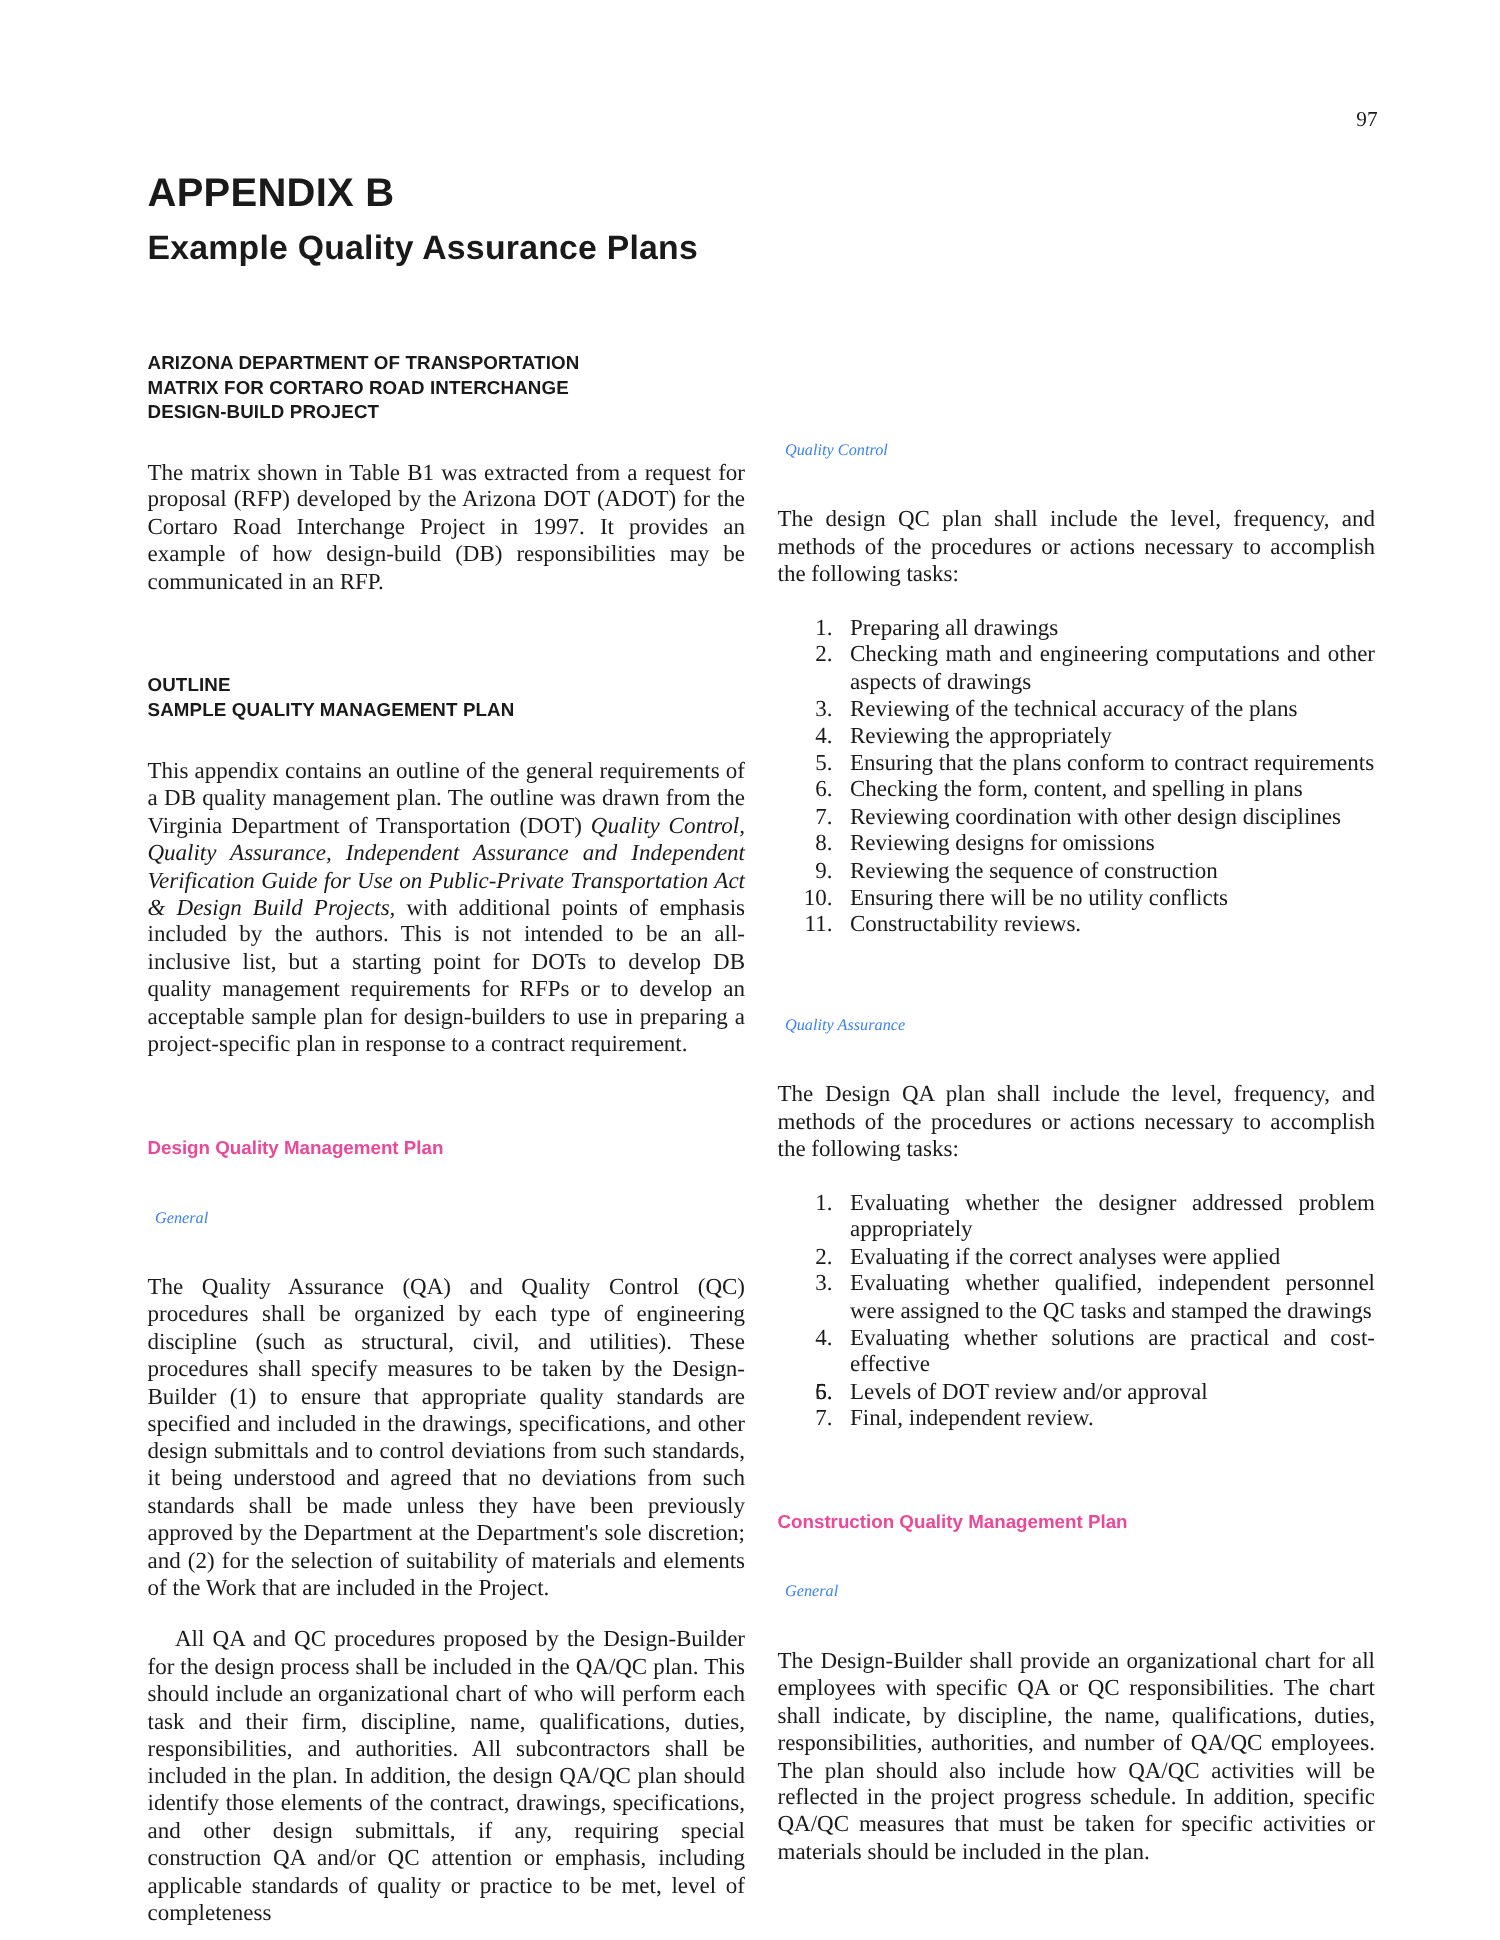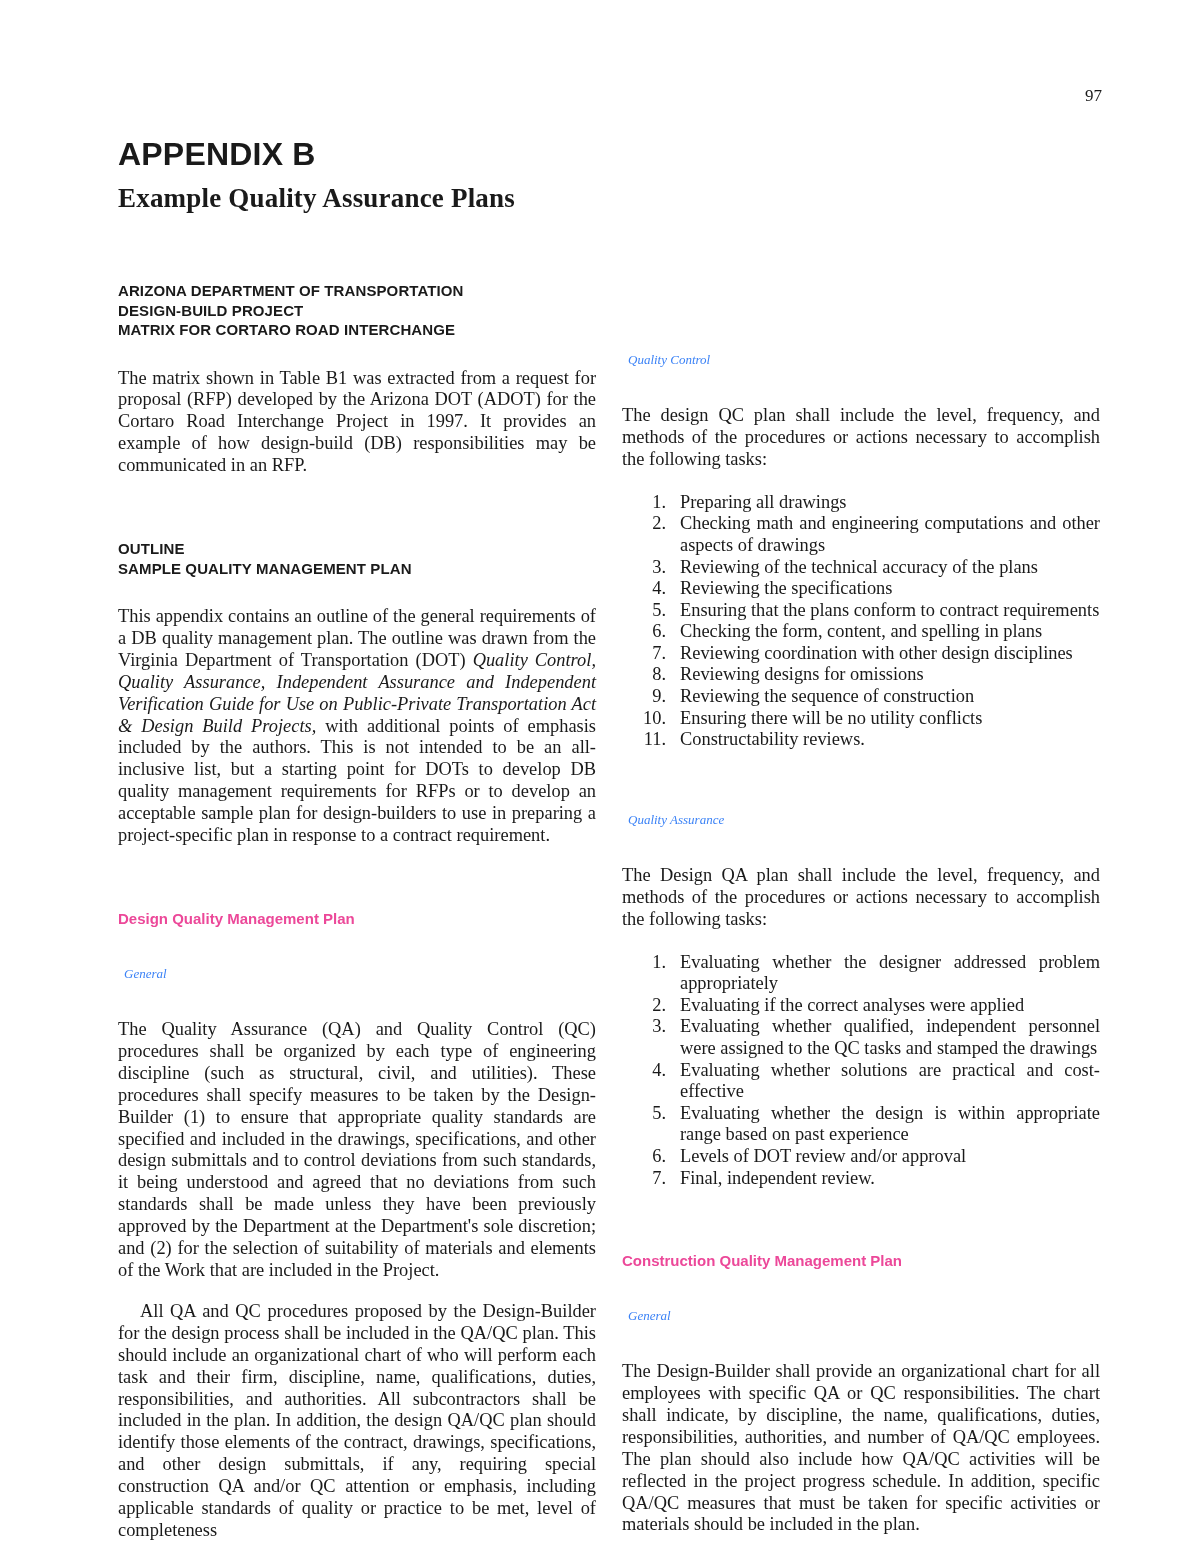--- a/index.html
+++ b/index.html
@@ -31,21 +31,21 @@
     font-family: "Liberation Sans", sans-serif;
     font-weight: bold;
     font-size: 32px;
     letter-spacing: 0.2px;
     color: #1a1a1a;
   }
   .appendix-subtitle {
     position: absolute;
     left: 118px;
     top: 183px;
-    font-family: Liberation Serif, serif;
+    font-family: Liberation Sans, sans-serif;
     font-weight: bold;
     font-size: 27px;
     letter-spacing: 0.2px;
     color: #1a1a1a;
   }
   .col {
     position: absolute;
     top: 281px;
     width: 478px;
   }
@@ -125,22 +125,22 @@
 
   <div class="page-number">97</div>
 
   <div class="appendix-title">APPENDIX B</div>
   <div class="appendix-subtitle">Example Quality Assurance Plans</div>
 
   <div class="col col-left">
 
     <div class="sec-head">
       <div>ARIZONA DEPARTMENT OF TRANSPORTATION</div>
+      <div>MATRIX FOR CORTARO ROAD INTERCHANGE</div>
       <div>DESIGN-BUILD PROJECT</div>
-      <div>MATRIX FOR CORTARO ROAD INTERCHANGE</div>
     </div>
 
     <div class="gap-md"></div>
 
     <p class="body">The matrix shown in Table B1 was extracted from a request for proposal (RFP) developed by the Arizona DOT (ADOT) for the Cortaro Road Interchange Project in 1997. It provides an example of how design-build (DB) responsibilities may be communicated in an RFP.</p>
 
     <div class="gap-xl"></div>
 
     <div class="sec-head">
       <div>OUTLINE</div>
@@ -179,21 +179,21 @@
     <div class="gap-md"></div>
 
     <p class="body">The design QC plan shall include the level, frequency, and methods of the procedures or actions necessary to accomplish the following tasks:</p>
 
     <div class="gap-list"></div>
 
     <ol class="num-list">
       <li><span class="lnum">1.</span><span>Preparing all drawings</span></li>
       <li><span class="lnum">2.</span><span>Checking math and engineering computations and other aspects of drawings</span></li>
       <li><span class="lnum">3.</span><span>Reviewing of the technical accuracy of the plans</span></li>
-      <li><span class="lnum">4.</span><span>Reviewing the specifications</span></li>
+      <li><span class="lnum">4.</span><span>Reviewing the appropriately</span></li>
       <li><span class="lnum">5.</span><span>Ensuring that the plans conform to contract requirements</span></li>
       <li><span class="lnum">6.</span><span>Checking the form, content, and spelling in plans</span></li>
       <li><span class="lnum">7.</span><span>Reviewing coordination with other design disciplines</span></li>
       <li><span class="lnum">8.</span><span>Reviewing designs for omissions</span></li>
       <li><span class="lnum">9.</span><span>Reviewing the sequence of construction</span></li>
       <li><span class="lnum">10.</span><span>Ensuring there will be no utility conflicts</span></li>
       <li><span class="lnum">11.</span><span>Constructability reviews.</span></li>
     </ol>
 
     <div class="gap-lg"></div>
@@ -204,21 +204,21 @@
 
     <p class="body">The Design QA plan shall include the level, frequency, and methods of the procedures or actions necessary to accomplish the following tasks:</p>
 
     <div class="gap-list"></div>
 
     <ol class="num-list">
       <li><span class="lnum">1.</span><span>Evaluating whether the designer addressed problem appropriately</span></li>
       <li><span class="lnum">2.</span><span>Evaluating if the correct analyses were applied</span></li>
       <li><span class="lnum">3.</span><span>Evaluating whether qualified, independent personnel were assigned to the QC tasks and stamped the drawings</span></li>
       <li><span class="lnum">4.</span><span>Evaluating whether solutions are practical and cost-effective</span></li>
-      <li><span class="lnum">5.</span><span>Evaluating whether the design is within appropriate range based on past experience</span></li>
+      <li><span class="lnum">5.</span></li>
       <li><span class="lnum">6.</span><span>Levels of DOT review and/or approval</span></li>
       <li><span class="lnum">7.</span><span>Final, independent review.</span></li>
     </ol>
 
     <div class="gap-xl"></div>
 
     <div class="sub-head">Construction Quality Management Plan</div>
 
     <div class="gap-md"></div>
 

